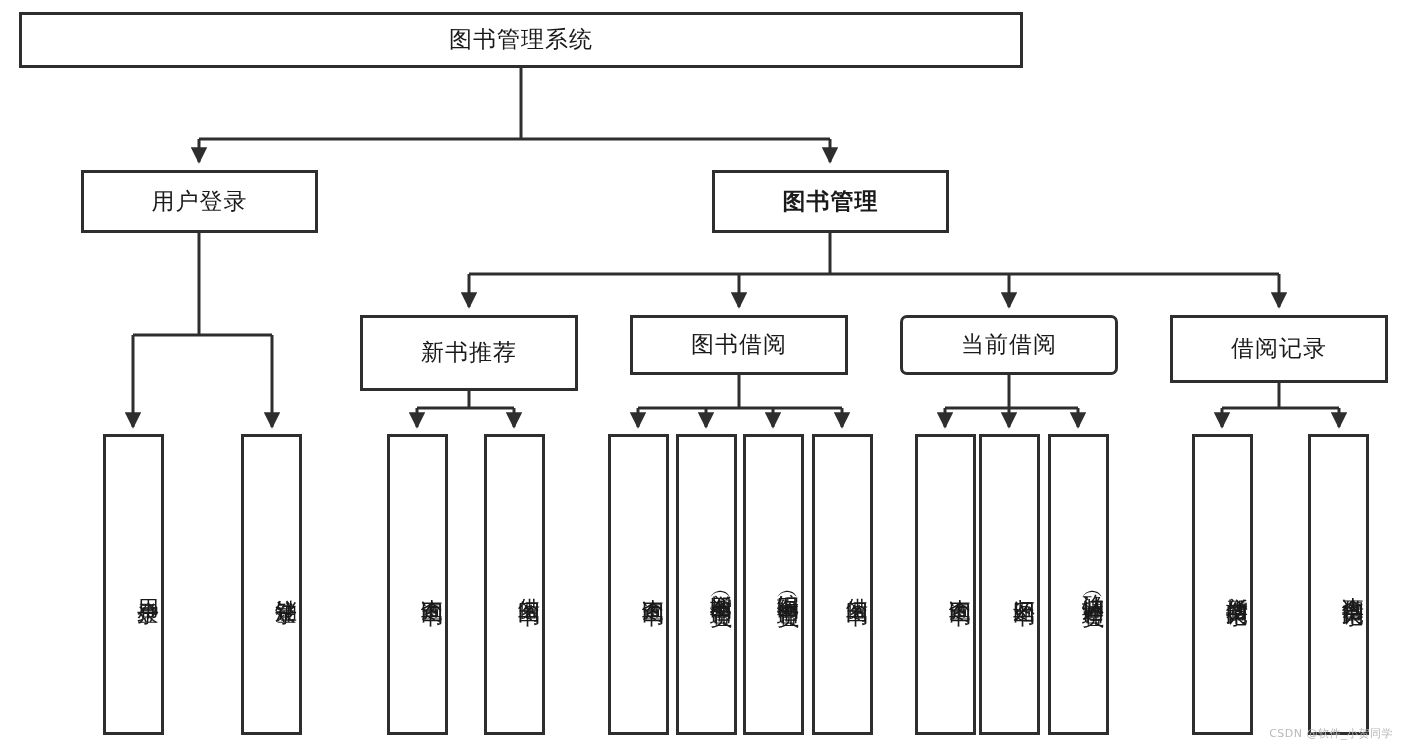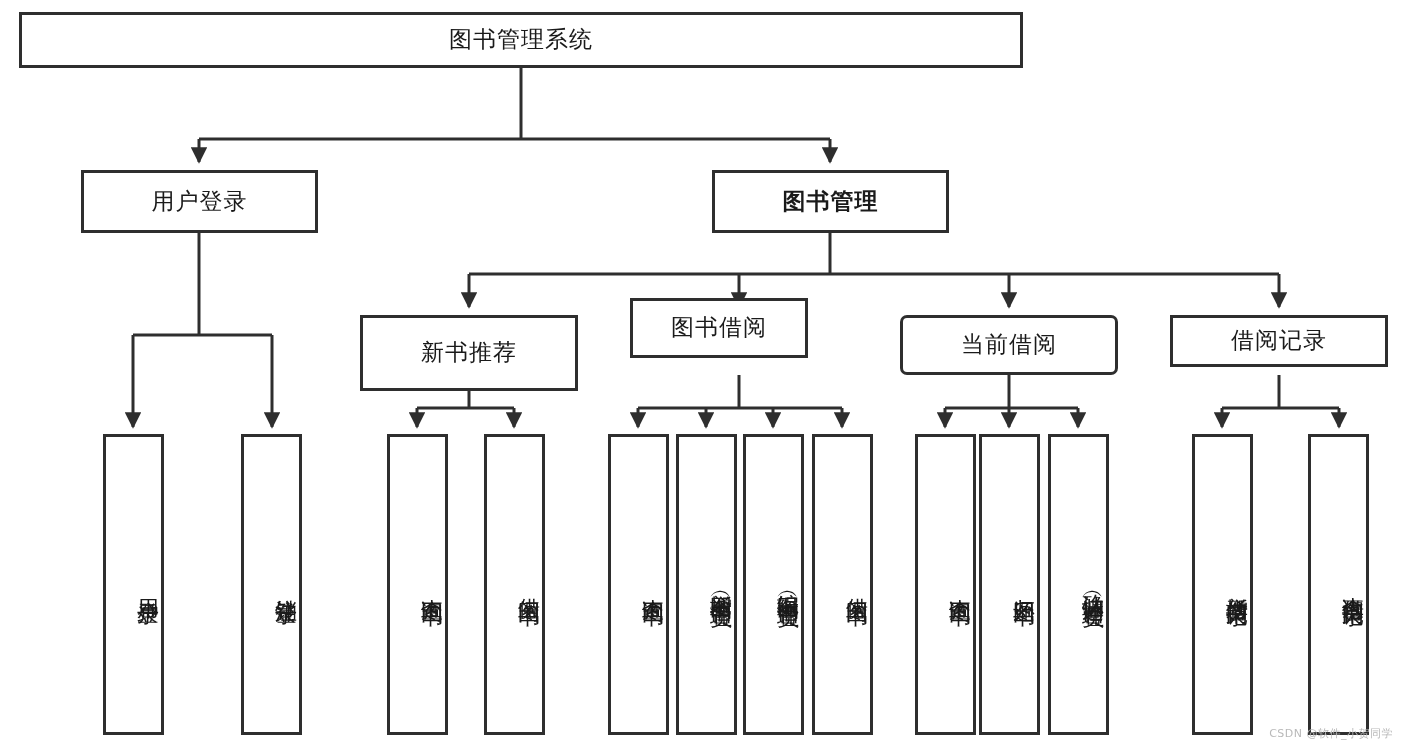--- a/index.html
+++ b/index.html
@@ -129,27 +129,27 @@
   <div class="node horiz" style="left:81px; top:170px; width:237px; height:63px;">
     <span>用户登录</span>
   </div>
   <div class="node horiz" style="left:712px; top:170px; width:237px; height:63px;font-weight:bold;">
     <span>图书管理</span>
   </div>
 
   <div class="node horiz" style="left:360px; top:315px; width:218px; height:76px;">
     <span>新书推荐</span>
   </div>
-  <div class="node horiz" style="left:630px; top:298px; width:178px; height:60px;">
+  <div class="node horiz" style="left:630px; top:315px; width:218px; height:60px;">
     <span>图书借阅</span>
   </div>
   <div class="node horiz" style="left:900px; top:315px; width:218px; height:60px;border-radius:7px;">
     <span>当前借阅</span>
   </div>
-  <div class="node horiz" style="left:1170px; top:315px; width:218px; height:52px;">
+  <div class="node horiz" style="left:1170px; top:315px; width:218px; height:68px;">
     <span>借阅记录</span>
   </div>
 
   <div class="node vert" style="left:103px; top:434px; width:61px; height:301px;">
     <span class="vtext">用户登录</span>
   </div>
   <div class="node vert" style="left:241px; top:434px; width:61px; height:301px;">
     <span class="vtext">注销登录</span>
   </div>
 

